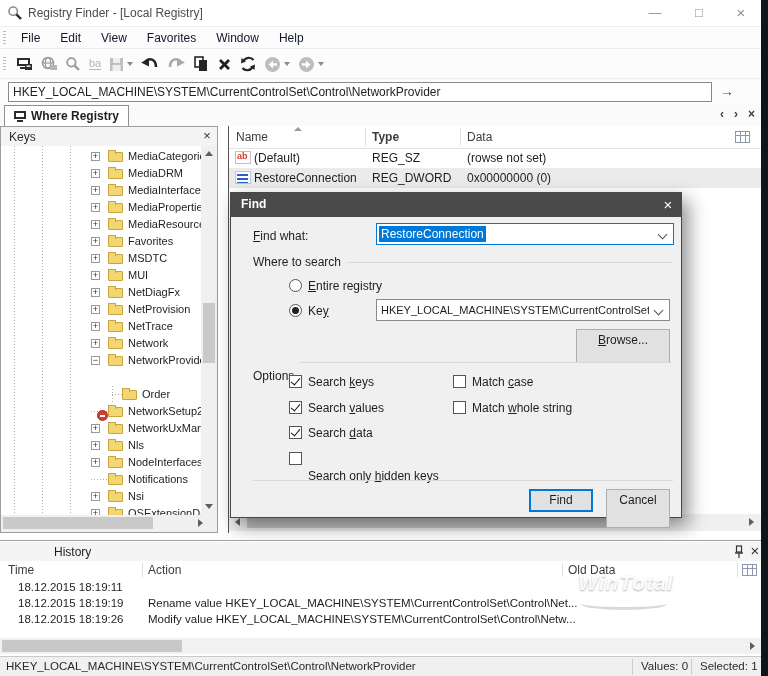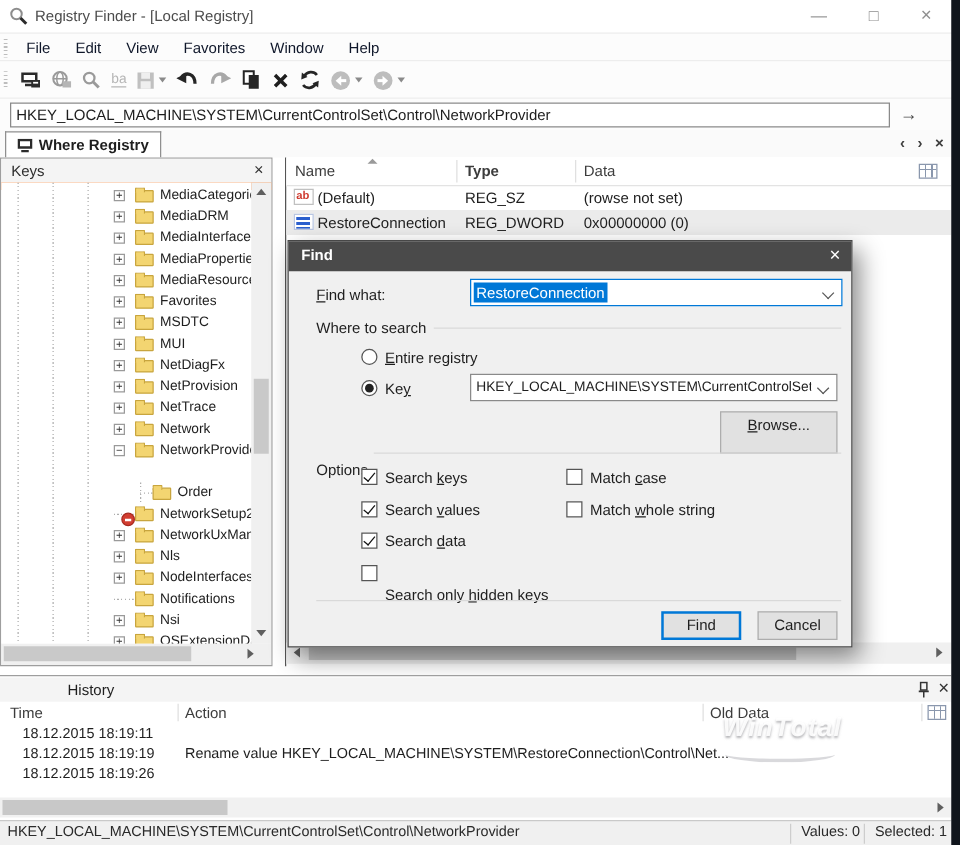--- a/index.html
+++ b/index.html
@@ -450,21 +450,21 @@
         <span class="cb" style="left:58px;top:259px;"></span>
   <span class="opt-label" style="left:77px;top:276px;">Search only <u>h</u>idden keys</span>
         <span class="cb" style="left:222px;top:182px;"></span>
   <span class="opt-label" style="left:241px;top:182px;">Match <u>c</u>ase</span>
         <span class="cb" style="left:222px;top:208px;"></span>
   <span class="opt-label" style="left:241px;top:208px;">Match <u>w</u>hole string</span>
       </div>
 
     <div class="abs group-line" style="left:22px;top:287px;width:420px;"></div>
     <div class="btn default" style="left:298px;top:296px;width:64px;height:23px;line-height:19px;">Find</div>
-    <div class="btn" style="left:375px;top:296px;width:64px;height:23px;line-height:21px;">Cancel</div>
+    <div class="btn" style="left:375px;top:296px;width:64px;height:39px;line-height:21px;">Cancel</div>
   </div>
 
   <div class="abs history-panel">
     <div class="abs hist-header">
       <span class="abs" style="left:8px;top:3px;margin-left:46px;">History</span>
       <svg class="abs pin-icon" style="left:734px;top:3px;" viewBox="0 0 10 14">
         <rect x="2.5" y="1" width="5" height="6" fill="none" stroke="#333" stroke-width="1.2"></rect>
         <line x1="1" y1="8" x2="9" y2="8" stroke="#333" stroke-width="1.4"></line>
         <line x1="5" y1="8" x2="5" y2="13" stroke="#333" stroke-width="1.2"></line>
       </svg>
@@ -480,27 +480,28 @@
       <span class="abs grid-icon" style="left:742px;top:3px;"></span>
     </div>
     <div id="history-rows">
         <div class="abs hrow" style="top:39px">
 
      <span class="hcell" style="left:18px;">18.12.2015 18:19:11</span>
    </div>
         <div class="abs hrow" style="top:55px">
 
      <span class="hcell" style="left:18px;">18.12.2015 18:19:19</span>
-     <span class="hcell" style="left:148px;">Rename value HKEY_LOCAL_MACHINE\SYSTEM\RestoreConnection\Control\Net...</span>
+     <span class="hcell" style="left:148px;">Rename value HKEY_LOCAL_MACHINE\SYSTEM\CurrentControlSet\Control\Net...</span>
    </div>
         <div class="abs hrow" style="top:71px">
      <svg class="cur-arrow" width="11" height="11" viewBox="0 0 11 11">
             <path d="M0,3.5 h5 v-3 l5.5,5 -5.5,5 v-3 h-5 z" fill="#f0d02c" stroke="#9b8a1a" stroke-width="0.8"></path>
           </svg>
      <span class="hcell" style="left:18px;">18.12.2015 18:19:26</span>
+     <span class="hcell" style="left:148px;">Modify value HKEY_LOCAL_MACHINE\SYSTEM\CurrentControlSet\Control\Netw...</span>
    </div>
       </div>
     <span class="abs watermark">WinTotal</span>
     <span class="abs wm-swoosh"></span>
     <div class="abs hist-hscroll">
       <div class="abs hthumb" style="left:2px;width:180px;background:#c8c8c8;"></div>
       <span class="abs tri-right" style="left:750px;top:4px;"></span>
     </div>
   </div>
 

